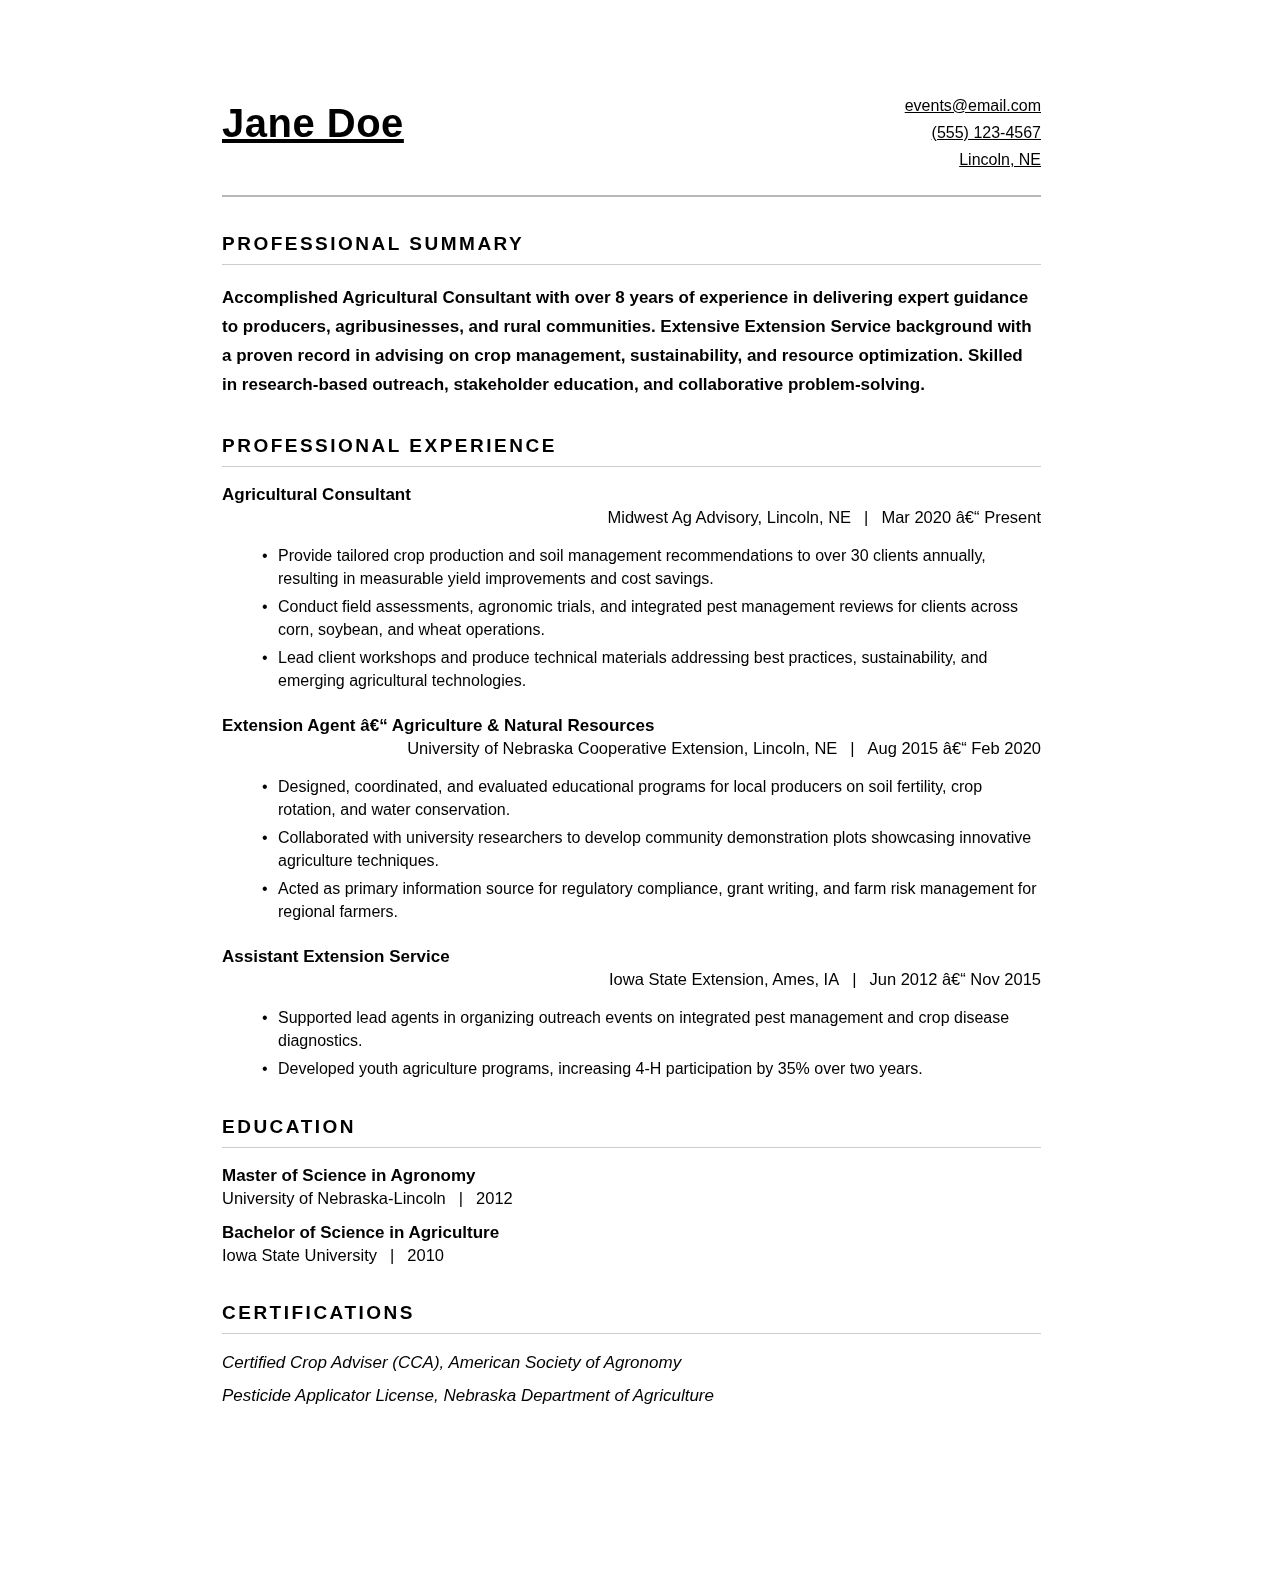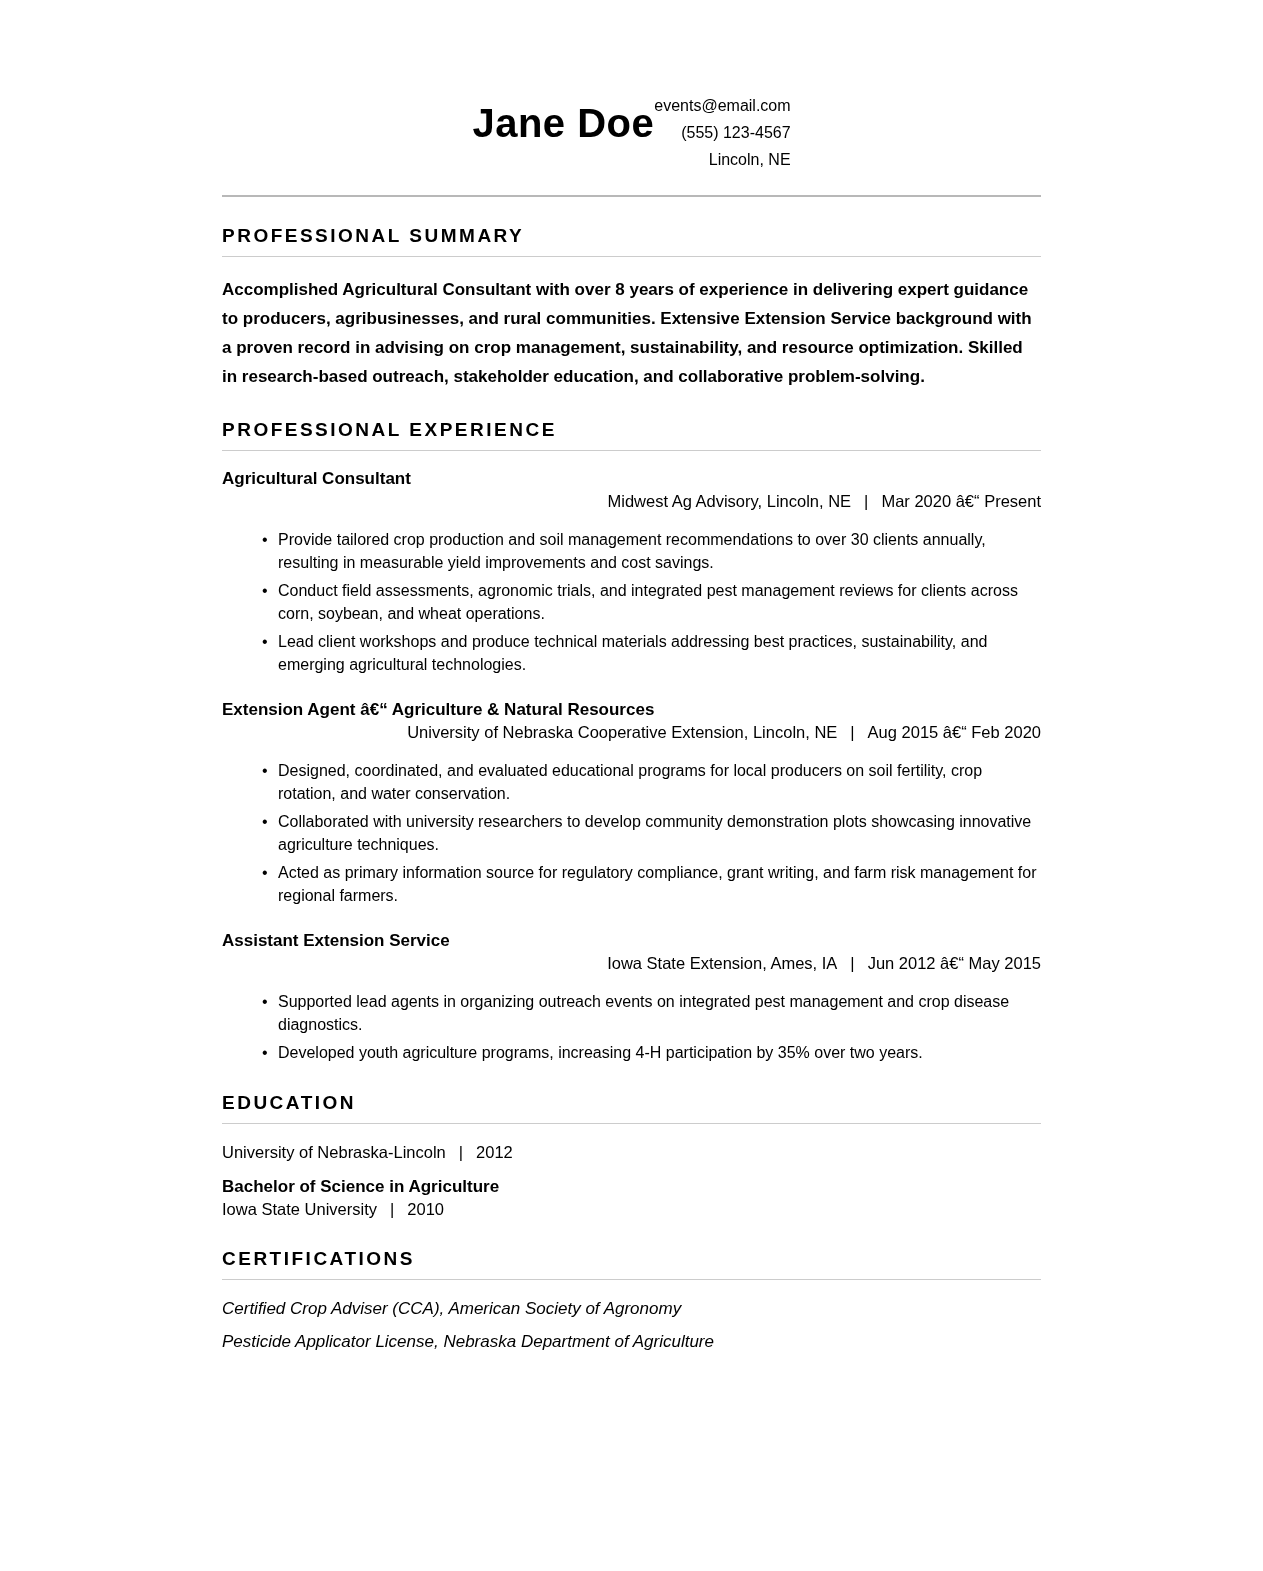--- a/index.html
+++ b/index.html
@@ -17,22 +17,23 @@
     overflow: hidden;
   }
   .content {
     width: 819px;
     margin-left: 222px;
     padding-top: 92px;
   }
   
   .resume-header {
     display: flex;
-    justify-content: center;
+    justify-content: space-between;
     align-items: flex-start;
+    text-decoration: underline;
   }
   .candidate-name {
     font-size: 40px;
     font-weight: bold;
     line-height: 1.15;
     margin-top: 8px;
     letter-spacing: 0.5px;
   }
   .contact-info {
     text-align: right;
@@ -45,21 +46,21 @@
     margin-top: 22px;
   }
   
   .section-title {
     font-size: 19px;
     font-weight: bold;
     letter-spacing: 2.5px;
     text-transform: uppercase;
     border-bottom: 1px solid #cccccc;
     padding-bottom: 9px;
-    margin-top: 28px;
+    margin-top: 36px;
     margin-bottom: 18px;
   }
   
   .summary-text {
     font-size: 17px;
     line-height: 29px;
     font-weight: bold;
   }
   
   .job-entry { margin-top: 16px; }
@@ -157,33 +158,34 @@
         <ul class="job-bullets">
           <li>Designed, coordinated, and evaluated educational programs for local producers on soil fertility, crop rotation, and water conservation.</li>
           <li>Collaborated with university researchers to develop community demonstration plots showcasing innovative agriculture techniques.</li>
           <li>Acted as primary information source for regulatory compliance, grant writing, and farm risk management for regional farmers.</li>
         </ul>
       </div>
 
       <div class="job-entry">
         <div class="job-role">Assistant Extension Service</div>
         <div class="job-meta">
-          <span>Iowa State Extension, Ames, IA</span><span class="pipe-sep">|</span><span>Jun 2012 â€“ May 2015</span>
+          <span>Iowa State Extension, Ames, IA</span><span class="pipe-sep">|</span><span>Jun 2012 â€“ Nov 2015</span>
         </div>
         <ul class="job-bullets">
           <li>Supported lead agents in organizing outreach events on integrated pest management and crop disease diagnostics.</li>
           <li>Developed youth agriculture programs, increasing 4-H participation by 35% over two years.</li>
         </ul>
       </div>
     </div>
 
     <div>
       <div class="section-title">EDUCATION</div>
 
       <div class="degree-entry">
+        <div class="degree-name">Master of Science in Agronomy</div>
         <div class="degree-meta">
           <span>University of Nebraska-Lincoln</span><span class="pipe-sep">|</span><span>2012</span>
         </div>
       </div>
 
       <div class="degree-entry">
         <div class="degree-name">Bachelor of Science in Agriculture</div>
         <div class="degree-meta">
           <span>Iowa State University</span><span class="pipe-sep">|</span><span>2010</span>
         </div>

